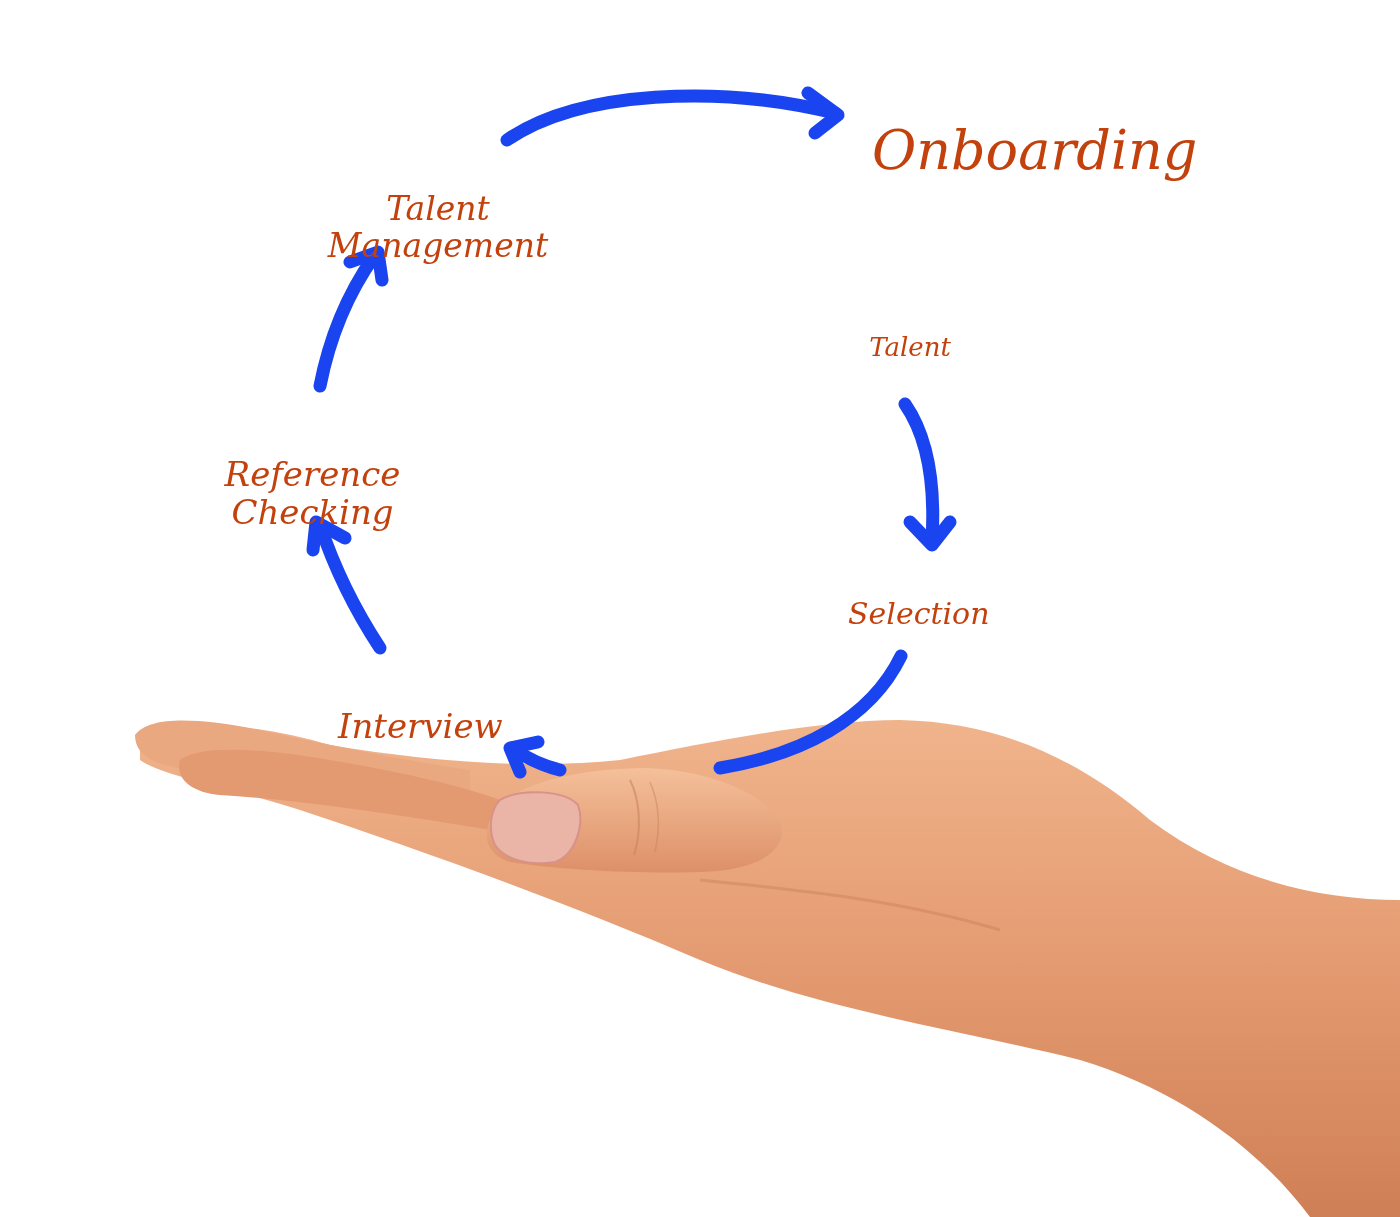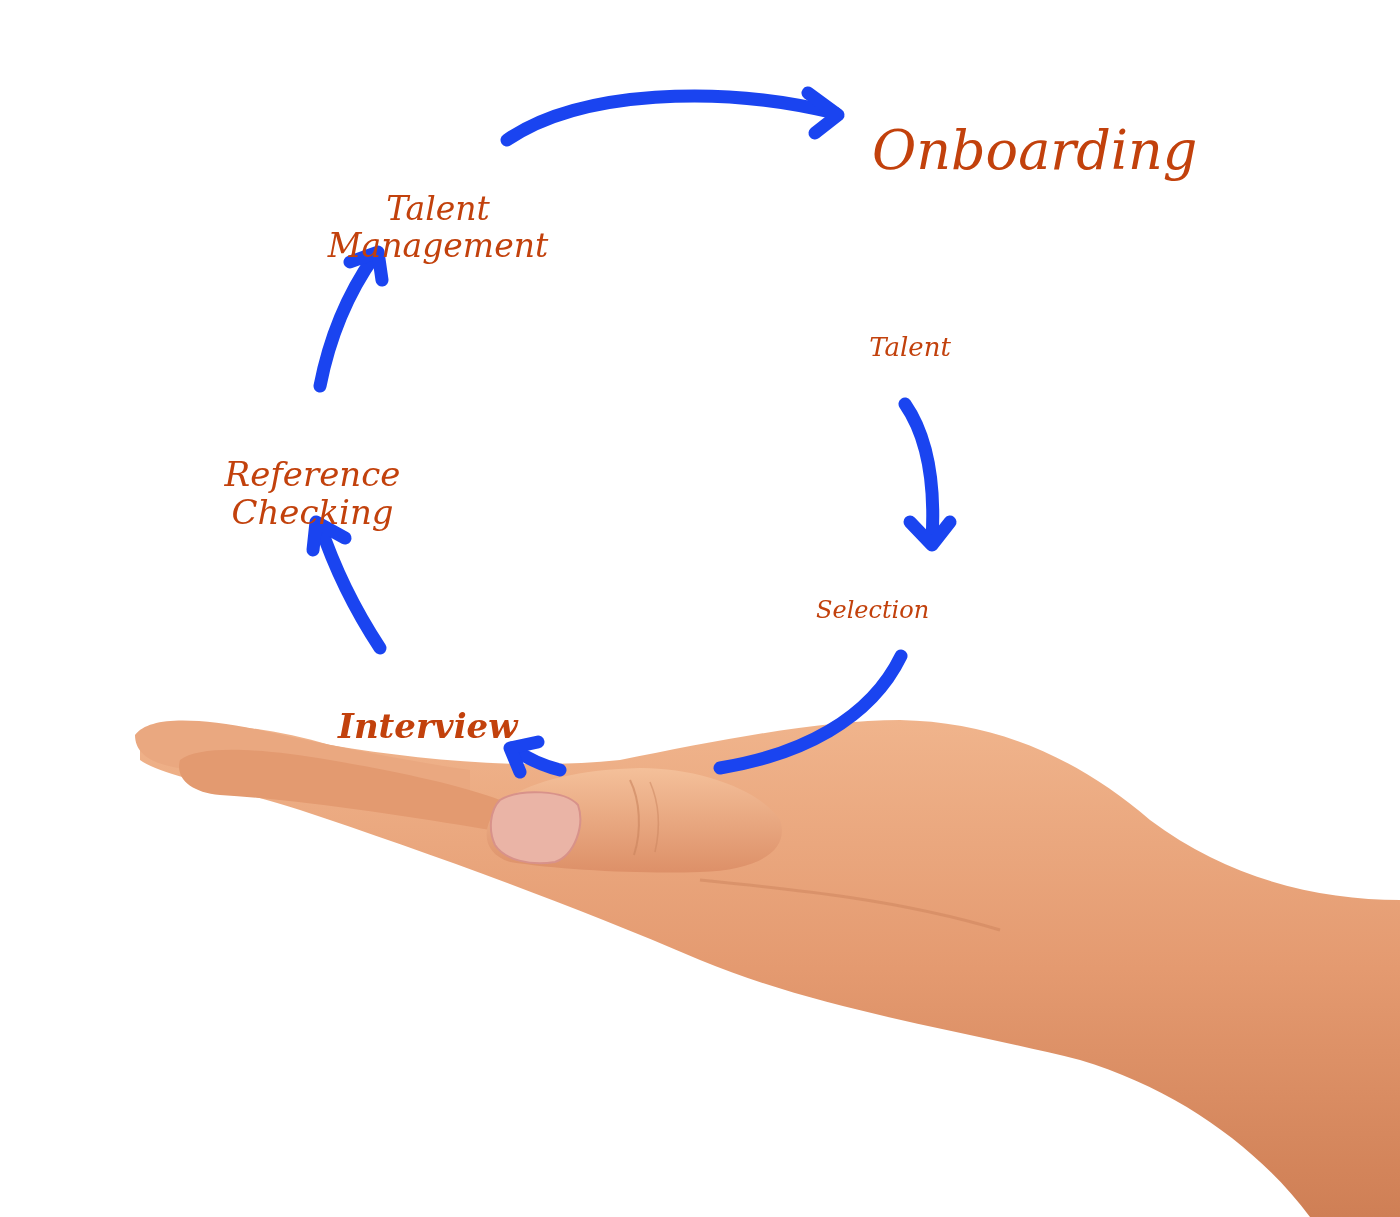--- a/index.html
+++ b/index.html
@@ -105,21 +105,21 @@
   <div class="label" style="left:790px; top:296px; font-size:26px; width:240px;">
     <span class="line">Talent</span>
   </div>
 
   <div class="label" style="left:200px; top:418px; font-size:34px; width:225px;">
     <span class="line">Reference</span>
     <span class="line">Checking</span>
   </div>
 
 
-  <div class="label" style="left:816px; top:560px; font-size:24px;">
+  <div class="label" style="left:848px; top:560px; font-size:30px;">
     <span class="line">Selection</span>
   </div>
 
-  <div class="label" style="left:338px; top:670px; font-size:34px;font-weight:bold;">
+  <div class="label" style="left:338px; top:670px; font-size:34px;">
     <span class="line">Interview</span>
   </div>
 
 </div>
 
 </body></html>

